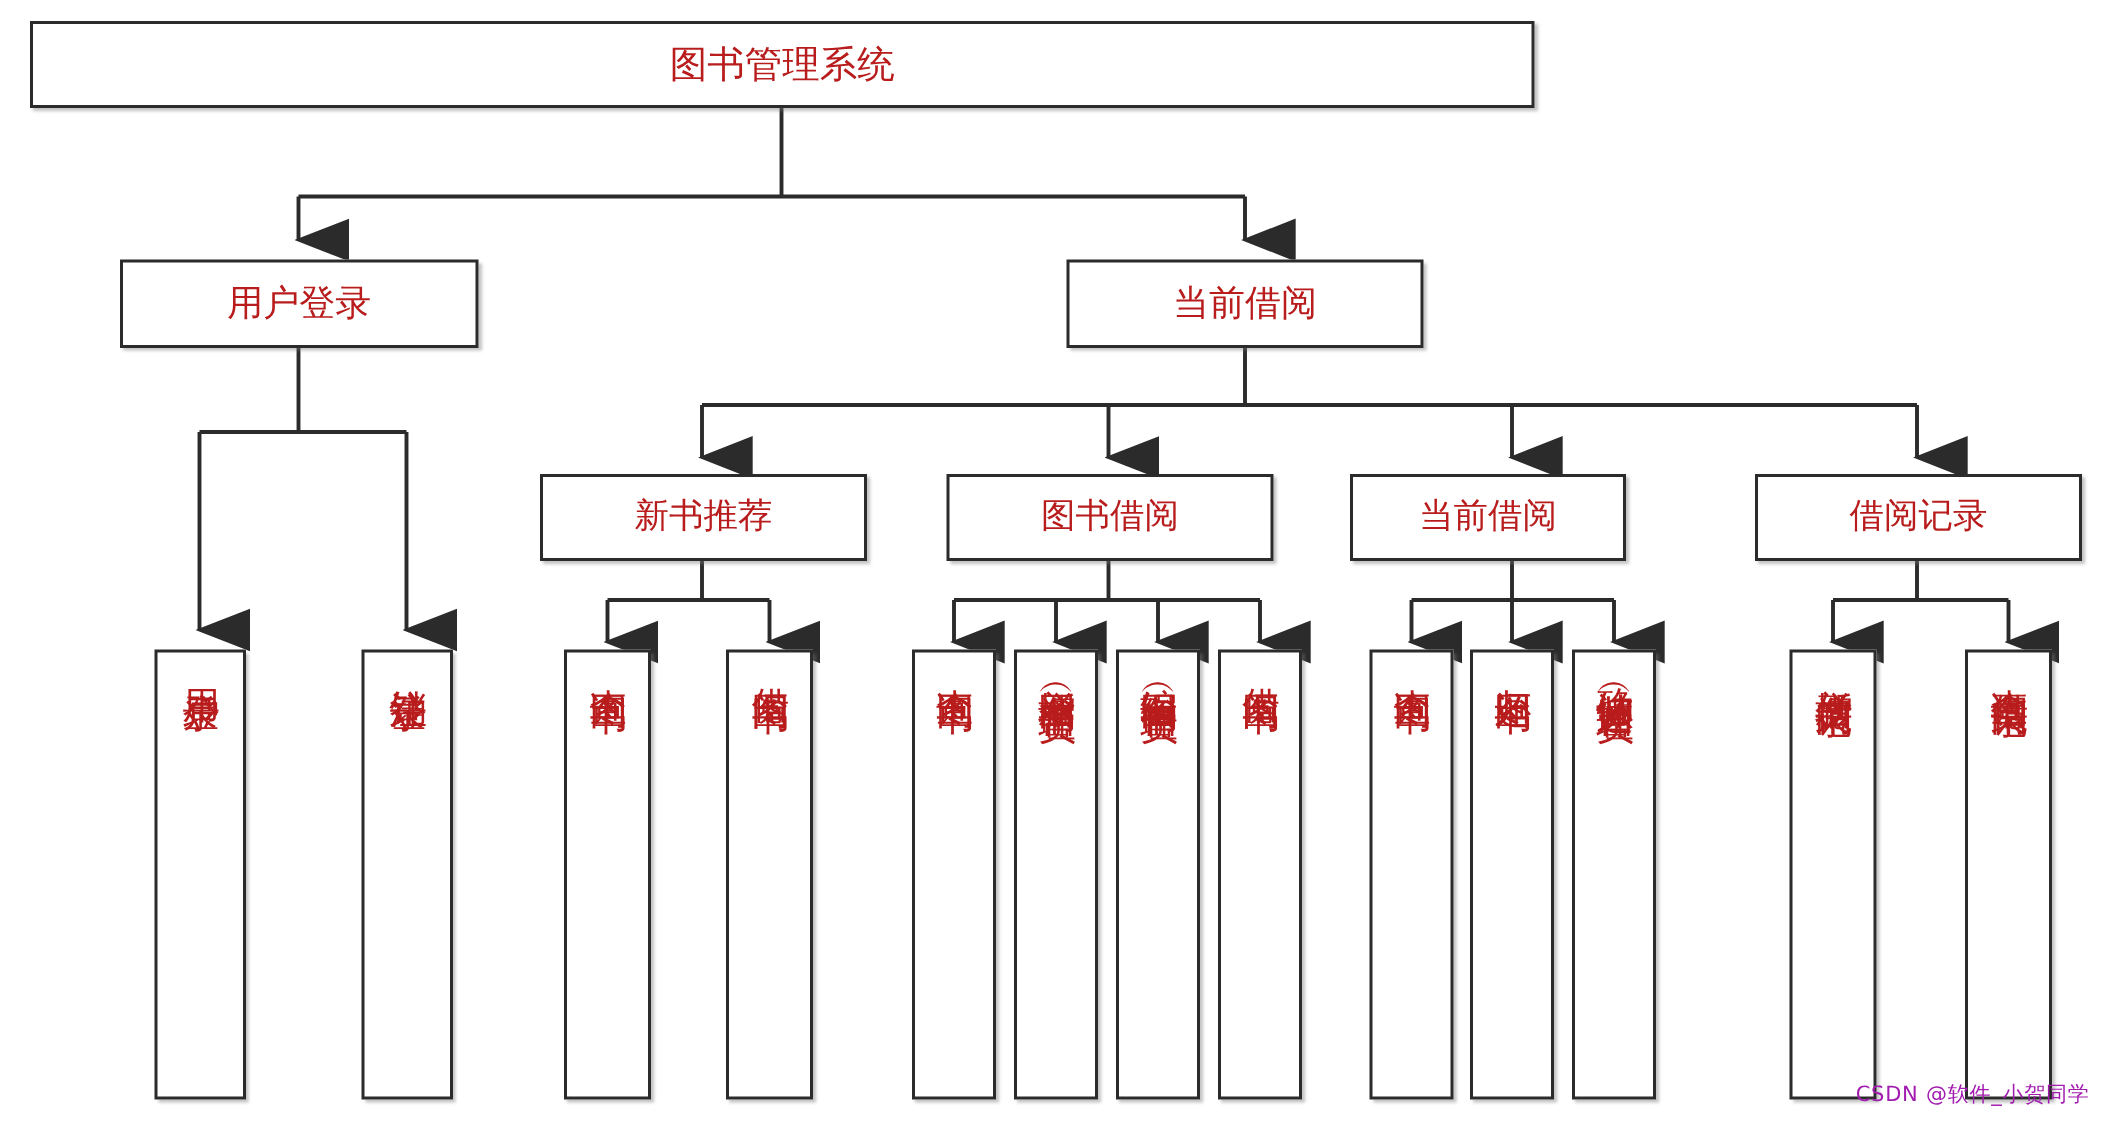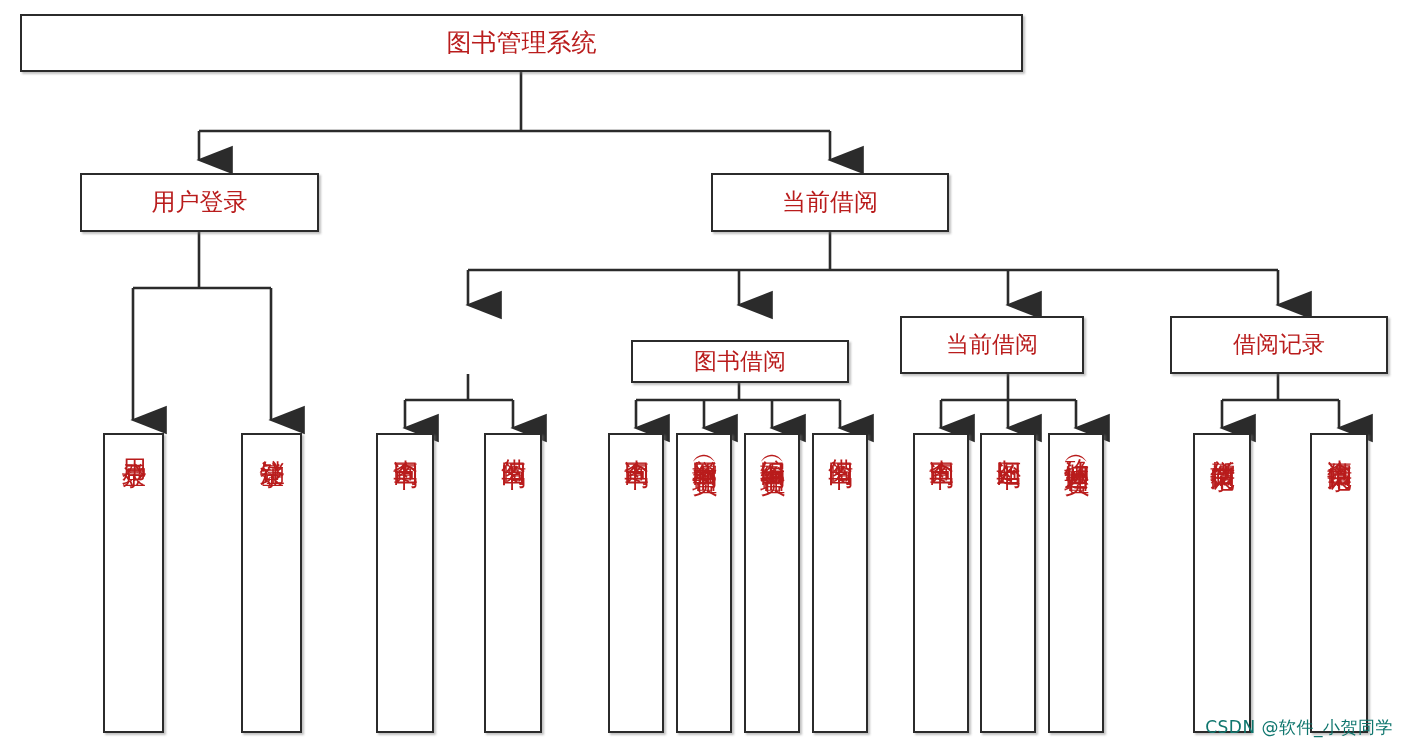--- a/index.html
+++ b/index.html
@@ -61,22 +61,22 @@
     text-orientation: upright;
     font-size: 25px;
     letter-spacing: 2px;
     line-height: 1.05;
     white-space: nowrap;
   }
   #watermark {
     position: absolute;
     right: 12px;
     bottom: 8px;
-    font-size: 17px;
-    color: #0f766e;
+    font-size: 14px;
+    color: #a21caf;
     letter-spacing: 0.5px;
     white-space: nowrap;
     user-select: none;
     margin-left: 26px;
   }
 </style>
 </head>
 <body>
 
 <div id="canvas">
@@ -136,21 +136,24 @@
     <span class="label">图书管理系统</span>
   </div>
 
   <div class="node h lvl2" style="left:80px; top:173px; width:239px; height:59px;">
     <span class="label">用户登录</span>
   </div>
   <div class="node h lvl2" style="left:711px; top:173px; width:238px; height:59px;">
     <span class="label">当前借阅</span>
   </div>
 
-  <div class="node h lvl3" style="left:631px; top:316px; width:218px; height:43px;margin-top:24px;">
+  <div class="node h lvl3" style="left:360px; top:316px; width:218px; height:58px;">
+    <span class="label">新书推荐</span>
+  </div>
+  <div class="node h lvl3" style="left:631px; top:316px; width:218px; height:58px;">
     <span class="label">图书借阅</span>
   </div>
   <div class="node h lvl3" style="left:900px; top:316px; width:184px; height:58px;">
     <span class="label">当前借阅</span>
   </div>
   <div class="node h lvl3" style="left:1170px; top:316px; width:218px; height:58px;justify-content:center;">
     <span class="label">借阅记录</span>
   </div>
 
   <div class="node v" style="left:103px; top:433px; width:61px; height:300px;">

